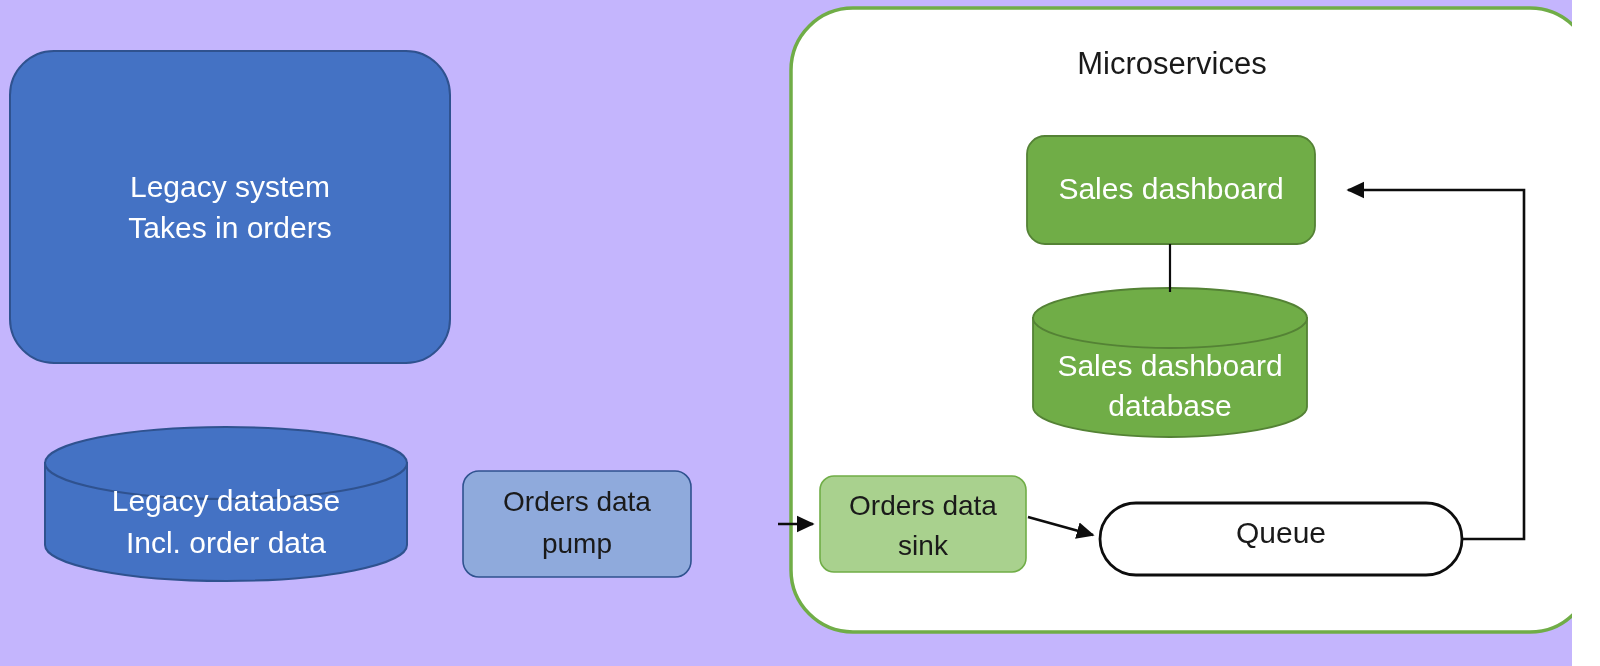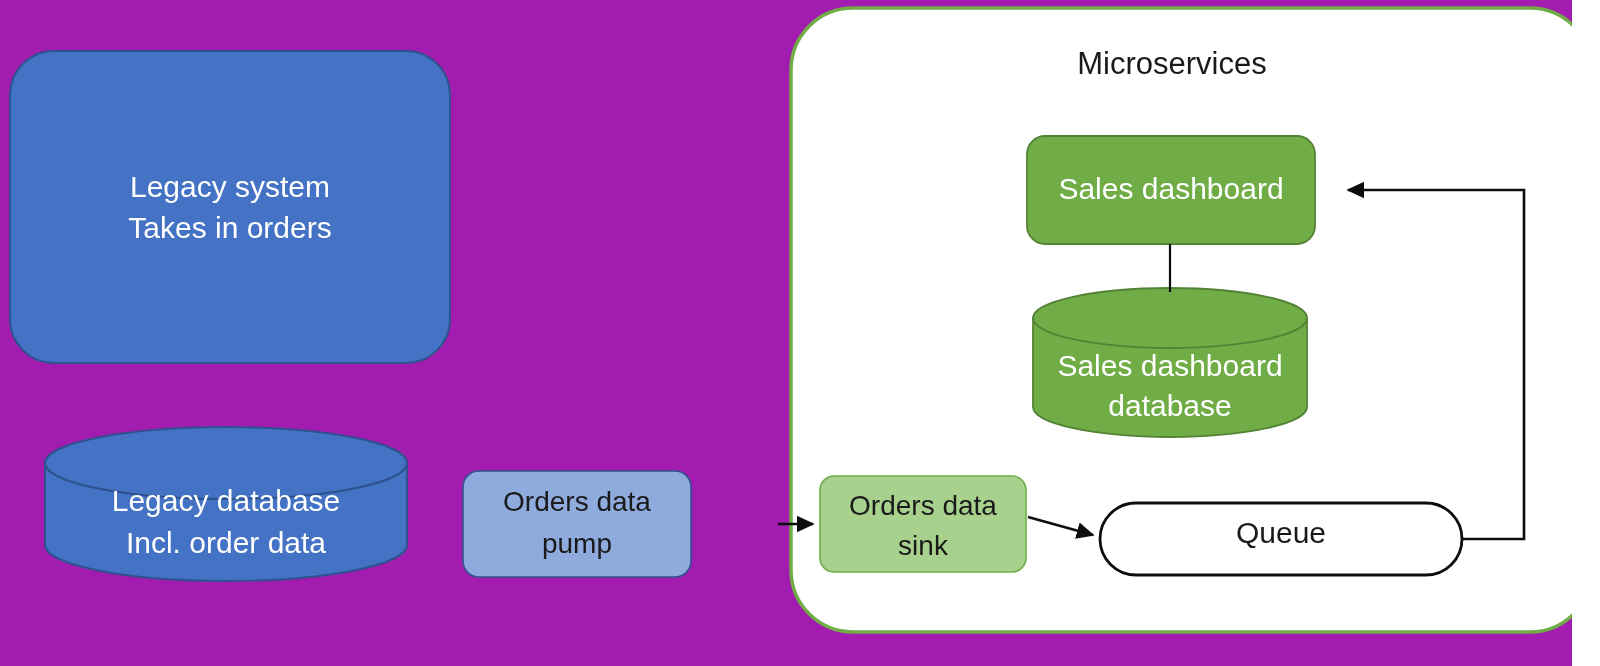--- a/index.html
+++ b/index.html
@@ -5,21 +5,21 @@
 <style>
   html, body {
     margin: 0;
     padding: 0;
     background: #ffffff;
   }
   #canvas {
     position: relative;
     width: 1572px;
     height: 666px;
-    background: #a21caf;
+    background: #c4b5fd;
     overflow: hidden;
     font-family: "Liberation Sans", sans-serif;
   }
   #diagram {
     position: absolute;
     top: 0;
     left: 0;
     width: 1600px;
     height: 666px;
   }

